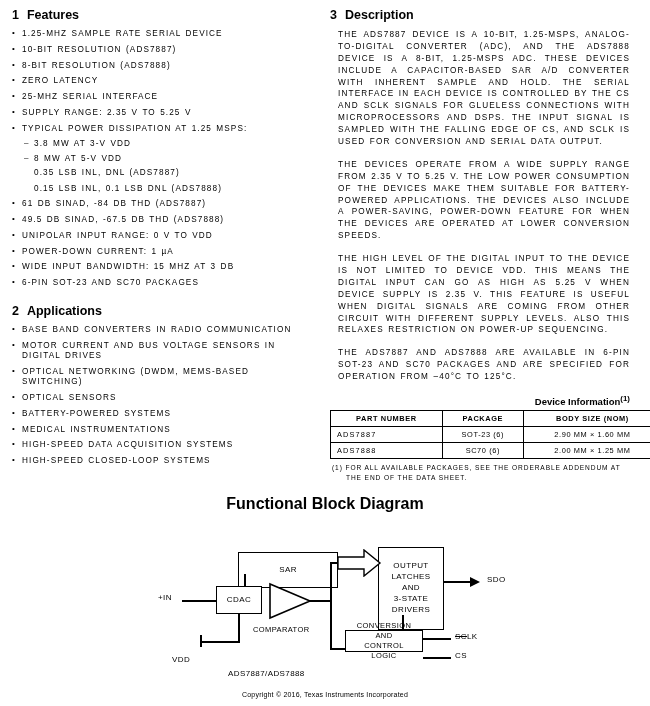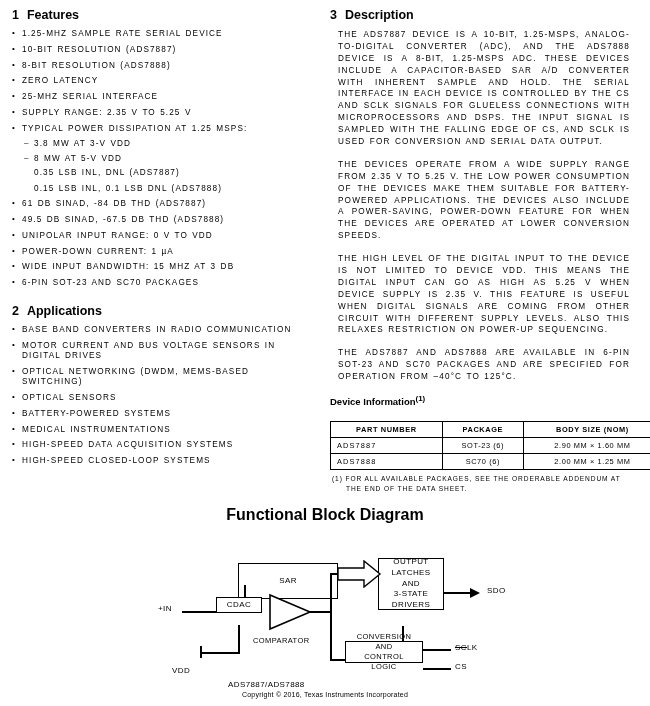--- a/index.html
+++ b/index.html
@@ -77,25 +77,25 @@
   .apps { margin-top: 16px; }
   .desc p {
     font-size: 8.2px;
     letter-spacing: 1.15px;
     line-height: 1.45;
     margin: 0 0 11px 8px;
     text-align: justify;
     word-spacing: 1px;
   }
   .dev-info-title {
-    text-align: left;
+    text-align: right;
     font-weight: bold;
     font-size: 9.5px;
     margin-top: 6px;
-    margin-bottom: 14px;
+    margin-bottom: 3px;
   }
   table.devinfo {
     border-collapse: collapse;
     width: 332px;
     font-size: 7.4px;
   }
   table.devinfo th, table.devinfo td {
     border: 1px solid #000;
     padding: 3px 2px;
     text-align: center;
@@ -263,27 +263,27 @@
 
     </div>
   </div>
 
   <div class="fbd-title">Functional Block Diagram</div>
 
   <div class="fbd-wrap">
 
     <div class="box" style="left:238px; top:33px; width:100px; height:36px;">SAR</div>
 
-    <div class="box" style="left:216px; top:67px; width:46px; height:16px;">CDAC</div>
+    <div class="box" style="left:216px; top:67px; width:46px; height:28px;">CDAC</div>
 
     <svg class="ovl" style="left:268px; top:62px;" width="46" height="40" viewBox="0 0 46 40">
       <polygon points="2,3 2,37 42,20" fill="#ffffff" stroke="#000000" stroke-width="1.6"></polygon>
     </svg>
 
-    <div class="box" style="left:378px; top:28px; width:66px; height:52px; white-space:pre-line;">OUTPUT
+    <div class="box" style="left:378px; top:28px; width:66px; height:83px; white-space:pre-line;">OUTPUT
 LATCHES
 AND
 3-STATE
 DRIVERS</div>
 
     <div class="box" style="left:345px; top:111px; width:78px; height:22px; white-space:pre-line; font-size:7.5px;">CONVERSION
 AND
 CONTROL
 LOGIC</div>
 

